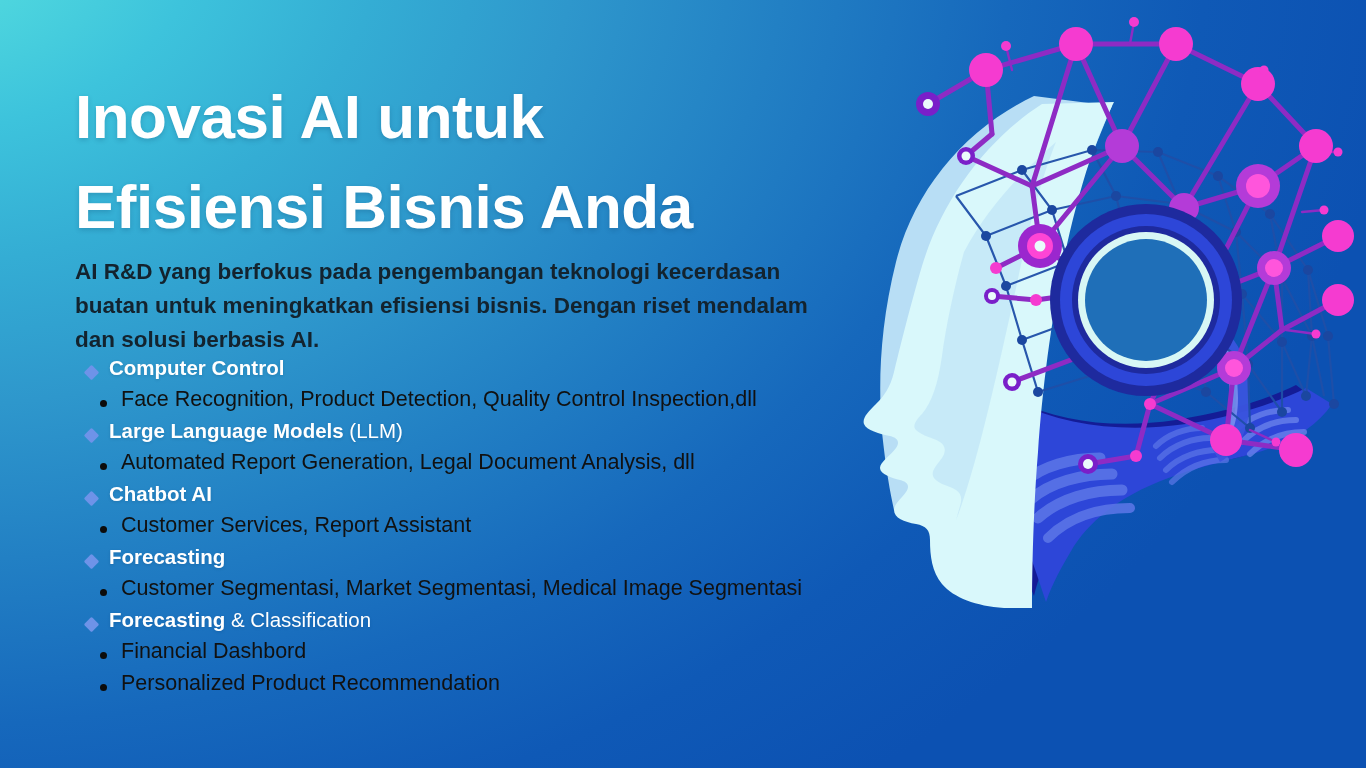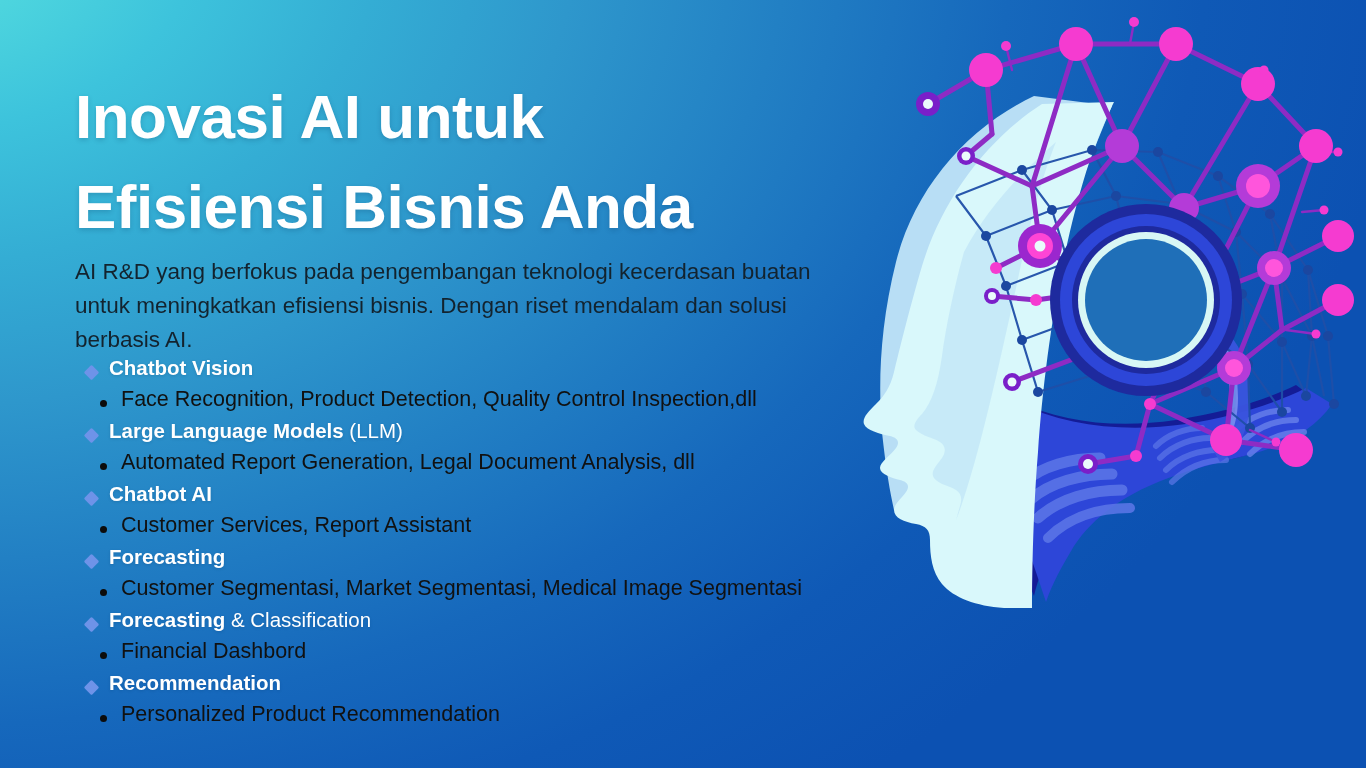--- a/index.html
+++ b/index.html
@@ -53,21 +53,21 @@
   }
   .title-line + .title-line { margin-top:28px; }
 
   .lede {
     position:absolute;
     left:75px; top:255px;
     width:760px;
     color:#13232e;
     font-size:22.5px;
     line-height:1.50;
-    font-weight:normal;
+    font-weight:bold;
   }
 
   
   #bullets {
     position:absolute;
     left:75px; top:358px;
     width:870px;
   }
 
   .row {
@@ -392,21 +392,21 @@
     <div class="title-block">
       <div class="title-line">Inovasi AI untuk</div>
       <div class="title-line">Efisiensi Bisnis Anda</div>
     </div>
 
     <div class="lede">AI R&amp;D yang berfokus pada pengembangan teknologi kecerdasan buatan untuk meningkatkan efisiensi bisnis. Dengan riset mendalam dan solusi berbasis AI.</div>
 
     <div id="bullets">
         <div class="row lvl1">
           <span class="marker"></span>
-          <span class="txt">Chatbot Vision</span>
+          <span class="txt">Computer Control</span>
         </div>
         <div class="row lvl2">
           <span class="marker"></span>
           <span class="txt">Face Recognition, Product Detection, Quality Control Inspection,dll</span>
         </div>
         <div class="row lvl1">
           <span class="marker"></span>
           <span class="txt">Large Language Models<span class="normal"> (LLM)</span></span>
         </div>
         <div class="row lvl2">
@@ -429,24 +429,20 @@
           <span class="marker"></span>
           <span class="txt">Customer Segmentasi, Market Segmentasi, Medical Image Segmentasi</span>
         </div>
         <div class="row lvl1">
           <span class="marker"></span>
           <span class="txt">Forecasting<span class="normal"> &amp; Classification</span></span>
         </div>
         <div class="row lvl2">
           <span class="marker"></span>
           <span class="txt">Financial Dashbord</span>
-        </div>
-        <div class="row lvl1">
-          <span class="marker"></span>
-          <span class="txt">Recommendation</span>
         </div>
         <div class="row lvl2">
           <span class="marker"></span>
           <span class="txt">Personalized Product Recommendation</span>
         </div>
       </div>
 
   </div>
 </div>
 

